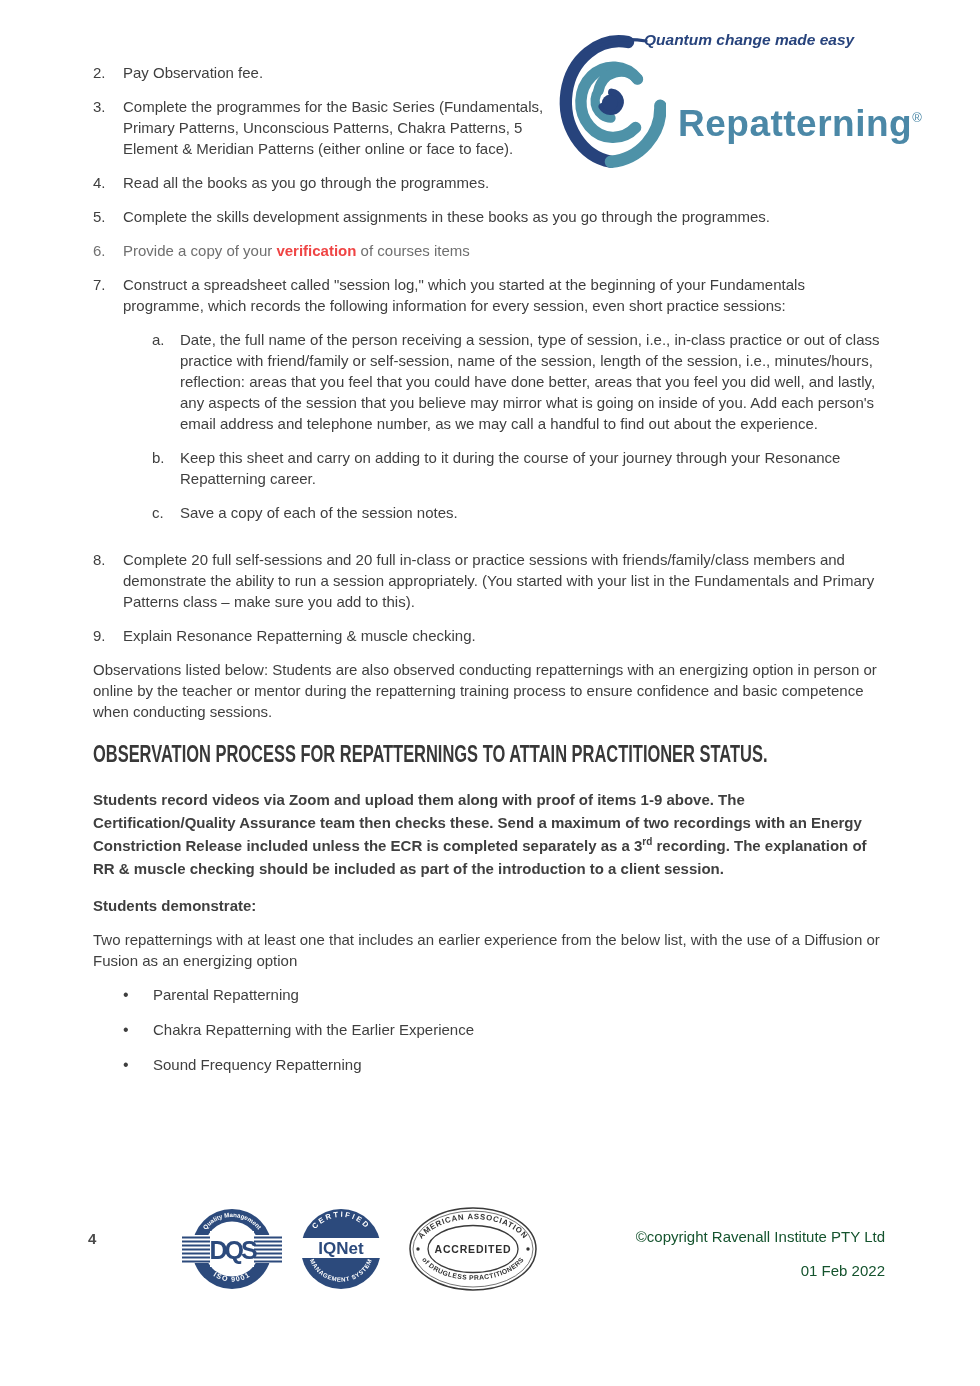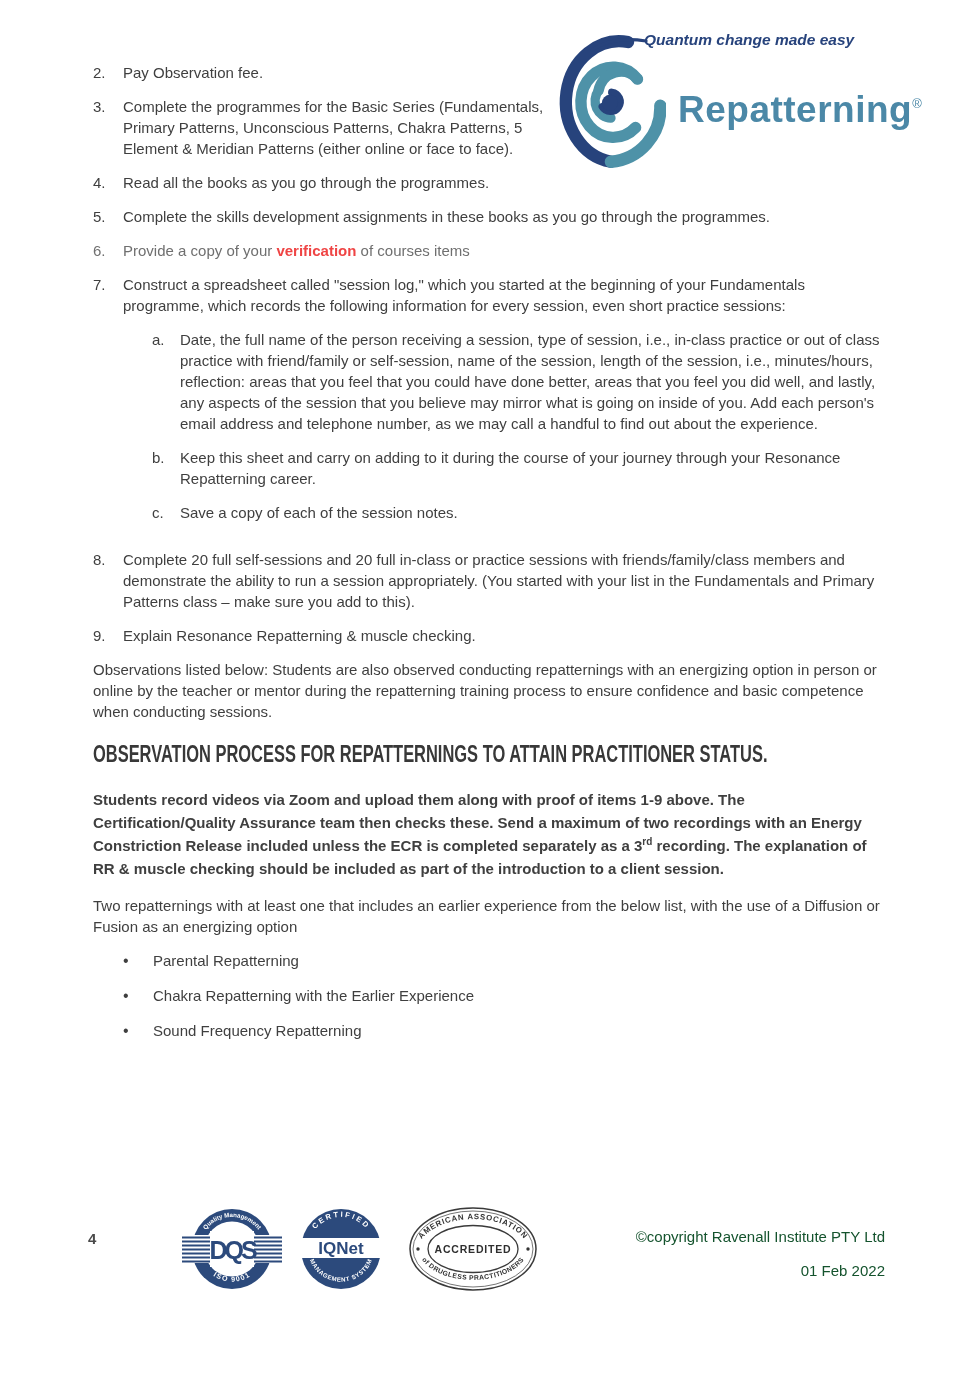--- a/index.html
+++ b/index.html
@@ -44,21 +44,21 @@
 
   
   .brand { position:absolute; left:552px; top:22px; width:400px; height:150px; }
   .brand .tagline {
     position:absolute; left:92px; top:9px; width:300px;
     font-style:italic; font-weight:600; font-size:15.5px; color:#27437c; line-height:18px;
   }
   .brand .tag-arc { position:absolute; left:38px; top:12px; }
   .brand .swirl { position:absolute; left:0; top:8px; }
   .brand .name1 { position:absolute; left:126px; top:32px; font-size:37px; line-height:40px; font-weight:600; color:#4b88a7; letter-spacing:0.5px; }
-  .brand .name2 { position:absolute; left:126px; top:62px; font-size:37px; line-height:40px; font-weight:600; color:#4b88a7; letter-spacing:0.5px; }
+  .brand .name2 { position:absolute; left:126px; top:76px; font-size:37px; line-height:40px; font-weight:600; color:#4b88a7; letter-spacing:0.5px; }
   .brand .reg { font-size:13px; vertical-align:14px; font-weight:400; }
 
   
   .pagenum { position:absolute; left:88px; top:1228px; font-size:15px; font-weight:600; color:#4a4a4a; }
   .badges { position:absolute; left:178px; top:1203px; }
   .copyblock { position:absolute; right:95px; top:1226px; text-align:right; color:#14532d; font-size:15px; }
   .copyblock .copyline { margin-bottom:13px; }
 </style>
 </head>
 <body>
@@ -136,20 +136,21 @@
         <span class="li-body">Explain Resonance Repatterning &amp; muscle checking.</span>
       </li>
     </ol>
 
     <p class="para obs">Observations listed below: Students are also observed conducting repatternings with an energizing option in person or online by the teacher or mentor during the repatterning training process to ensure confidence and basic competence when conducting sessions.</p>
 
     <h2 class="section">OBSERVATION PROCESS FOR REPATTERNINGS TO ATTAIN PRACTITIONER STATUS.</h2>
 
     <p class="boldpara"><span>Students record videos via Zoom and upload them along with proof of items 1-9 above. The Certification/Quality Assurance team then checks these. Send a maximum of two recordings with an Energy Constriction Release included unless the ECR is completed separately as a 3</span><sup>rd</sup><span> recording. The explanation of RR &amp; muscle checking should be included as part of the introduction to a client session.</span></p>
 
+    <p class="boldlabel">Students demonstrate:</p>
 
     <p class="para">Two repatternings with at least one that includes an earlier experience from the below list, with the use of a Diffusion or Fusion as an energizing option</p>
 
     <ul class="bullets">
       <li>
         <span class="bullet-dot"></span>
         <span class="li-body">Parental Repatterning</span>
       </li>
       <li>
         <span class="bullet-dot"></span>

